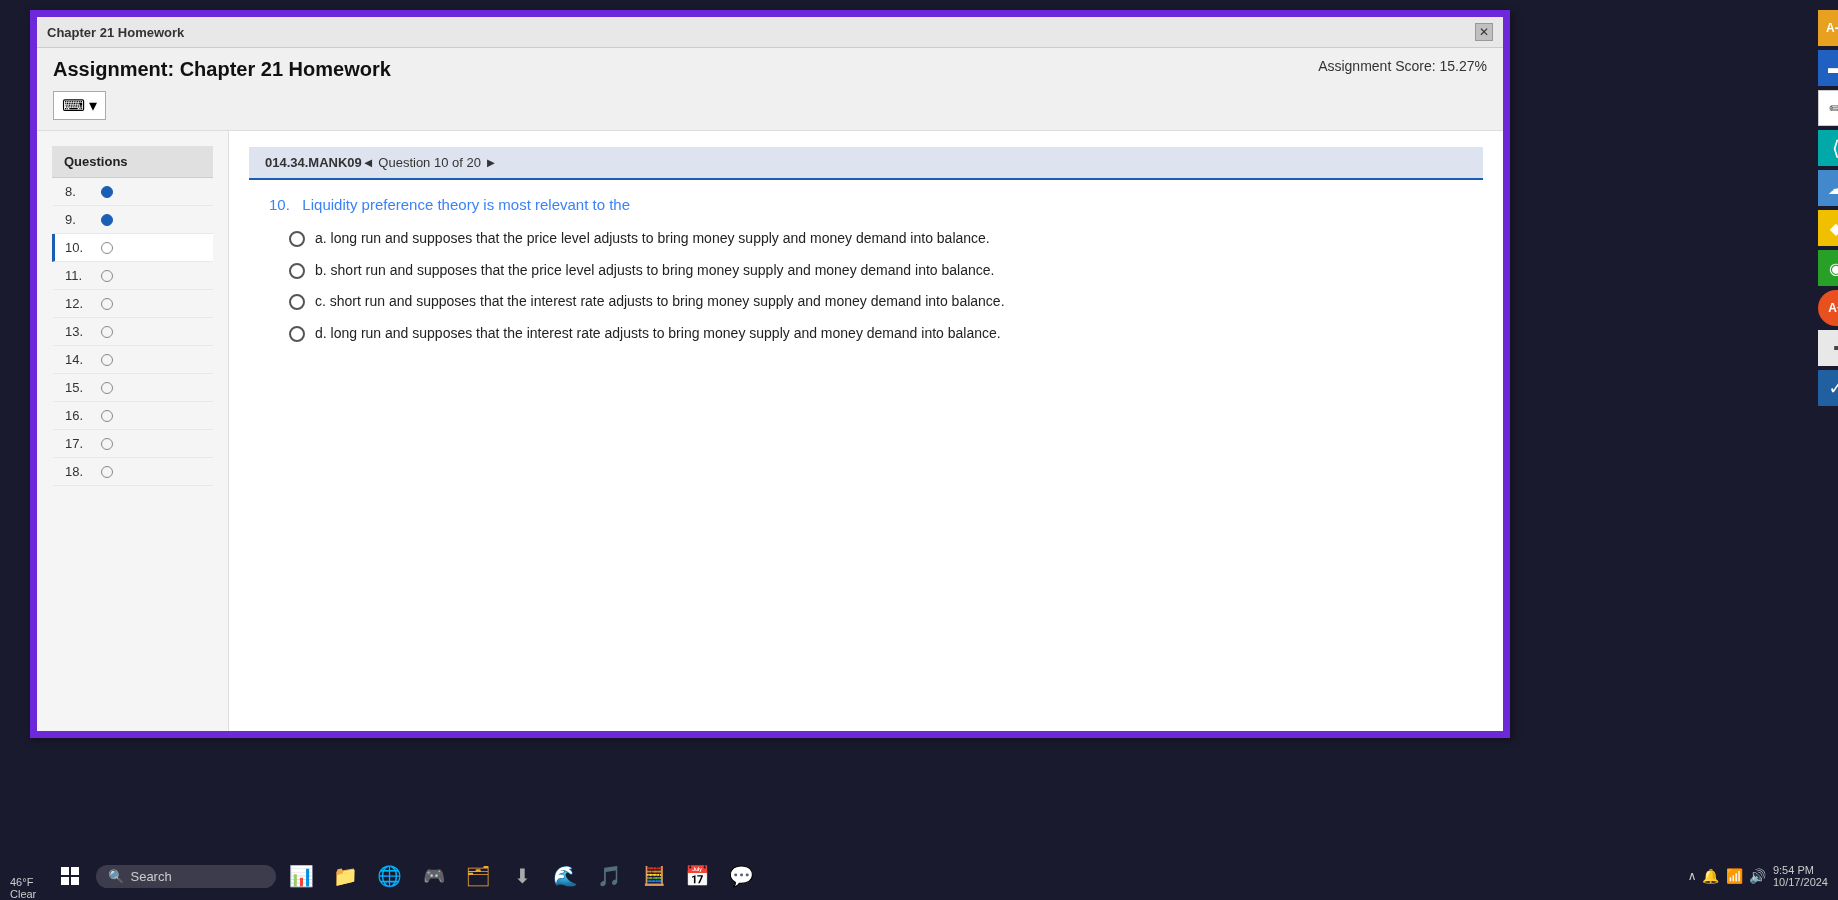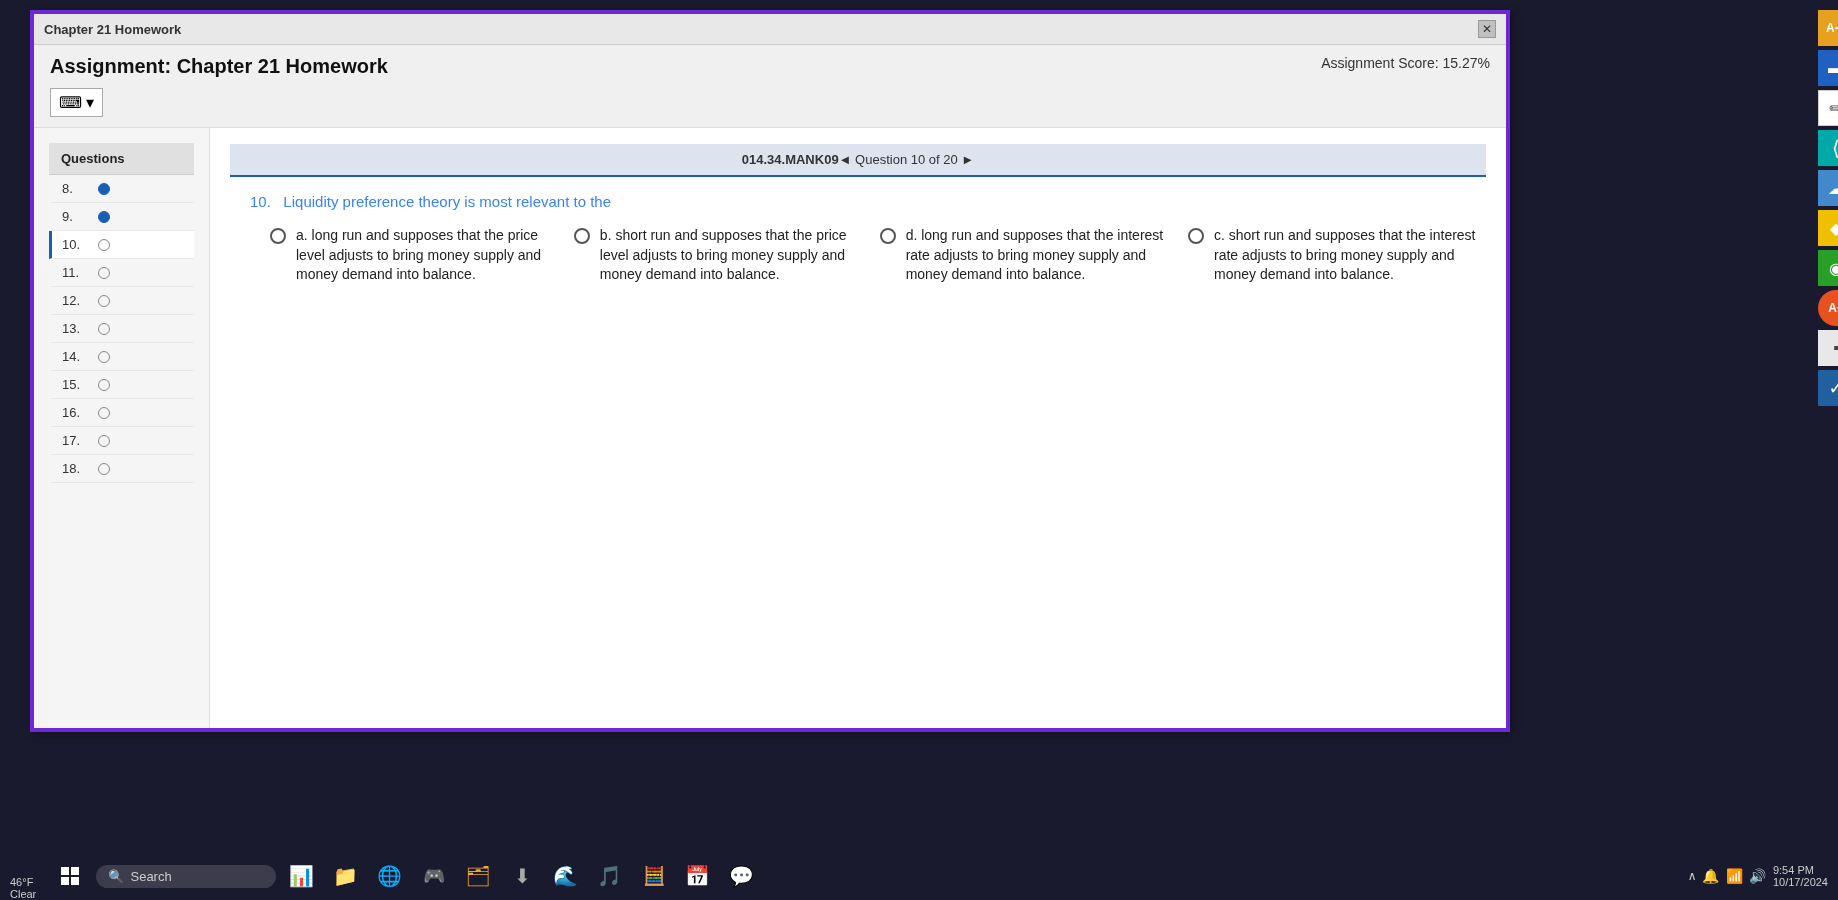--- a/index.html
+++ b/index.html
@@ -13,21 +13,21 @@
       position: relative;
     }
 
     
     .main-window {
       position: absolute;
       top: 10px;
       left: 30px;
       width: 1480px;
       background: #fff;
-      border: 4px solid #6d28d9;
+      border: 7px solid #6d28d9;
       box-shadow: 2px 2px 8px rgba(0,0,0,0.4);
     }
 
     
     .title-bar {
       background: #e8e8e8;
       padding: 6px 10px;
       display: flex;
       align-items: center;
       justify-content: space-between;
@@ -112,21 +112,21 @@
     }
 
     
     .content-area {
       display: flex;
       background: #fff;
     }
 
     
     .questions-panel {
-      width: 176px;
+      width: 192px;
       background: #f5f5f5;
       border-right: 1px solid #ddd;
       padding: 15px;
       min-height: 600px;
     }
     .questions-header {
       background: #e0e0e0;
       padding: 8px 12px;
       font-weight: bold;
       font-size: 13px;
@@ -171,21 +171,21 @@
     .question-content {
       flex: 1;
       padding: 16px 20px;
     }
     .question-nav-bar {
       background: #dde4f0;
       border-bottom: 2px solid #1a5fb4;
       padding: 8px 16px;
       display: flex;
       align-items: center;
-      justify-content: center;
+      justify-content: flex-start;
       margin-bottom: 16px;
     }
     .question-id {
       font-size: 13px;
       color: #333;
       font-weight: bold;
     }
     .question-nav {
       font-size: 13px;
       color: #333;
@@ -193,21 +193,21 @@
     }
     .question-text {
       font-size: 15px;
       color: #3b82f6;
       margin-bottom: 16px;
       padding-left: 20px;
     }
     .answer-options {
       padding-left: 40px;
       display: flex;
-      flex-direction: row;
+      flex-direction: column;
       gap: 12px;
     }
     .answer-option {
       display: flex;
       align-items: flex-start;
       gap: 10px;
       cursor: pointer;
     }
     .radio-circle {
       width: 16px;
@@ -438,26 +438,26 @@
           <span class="option-text">a. long run and supposes that the price level adjusts to bring money supply and money demand into balance.</span>
         </div>
 
         <div class="answer-option">
           <div class="radio-circle"></div>
           <span class="option-text">b. short run and supposes that the price level adjusts to bring money supply and money demand into balance.</span>
         </div>
 
         <div class="answer-option">
           <div class="radio-circle"></div>
-          <span class="option-text">d. long run and supposes that the interest rate adjusts to bring money supply and money demand into balance.</span>
+          <span class="option-text">c. short run and supposes that the interest rate adjusts to bring money supply and money demand into balance.</span>
         </div>
 
         <div class="answer-option">
           <div class="radio-circle"></div>
-          <span class="option-text">c. short run and supposes that the interest rate adjusts to bring money supply and money demand into balance.</span>
+          <span class="option-text">d. long run and supposes that the interest rate adjusts to bring money supply and money demand into balance.</span>
         </div>
 
       </div>
     </div>
 
   </div>
 </div>
 
 <div class="right-sidebar">
   <div class="sidebar-icon az">A-Z</div>

